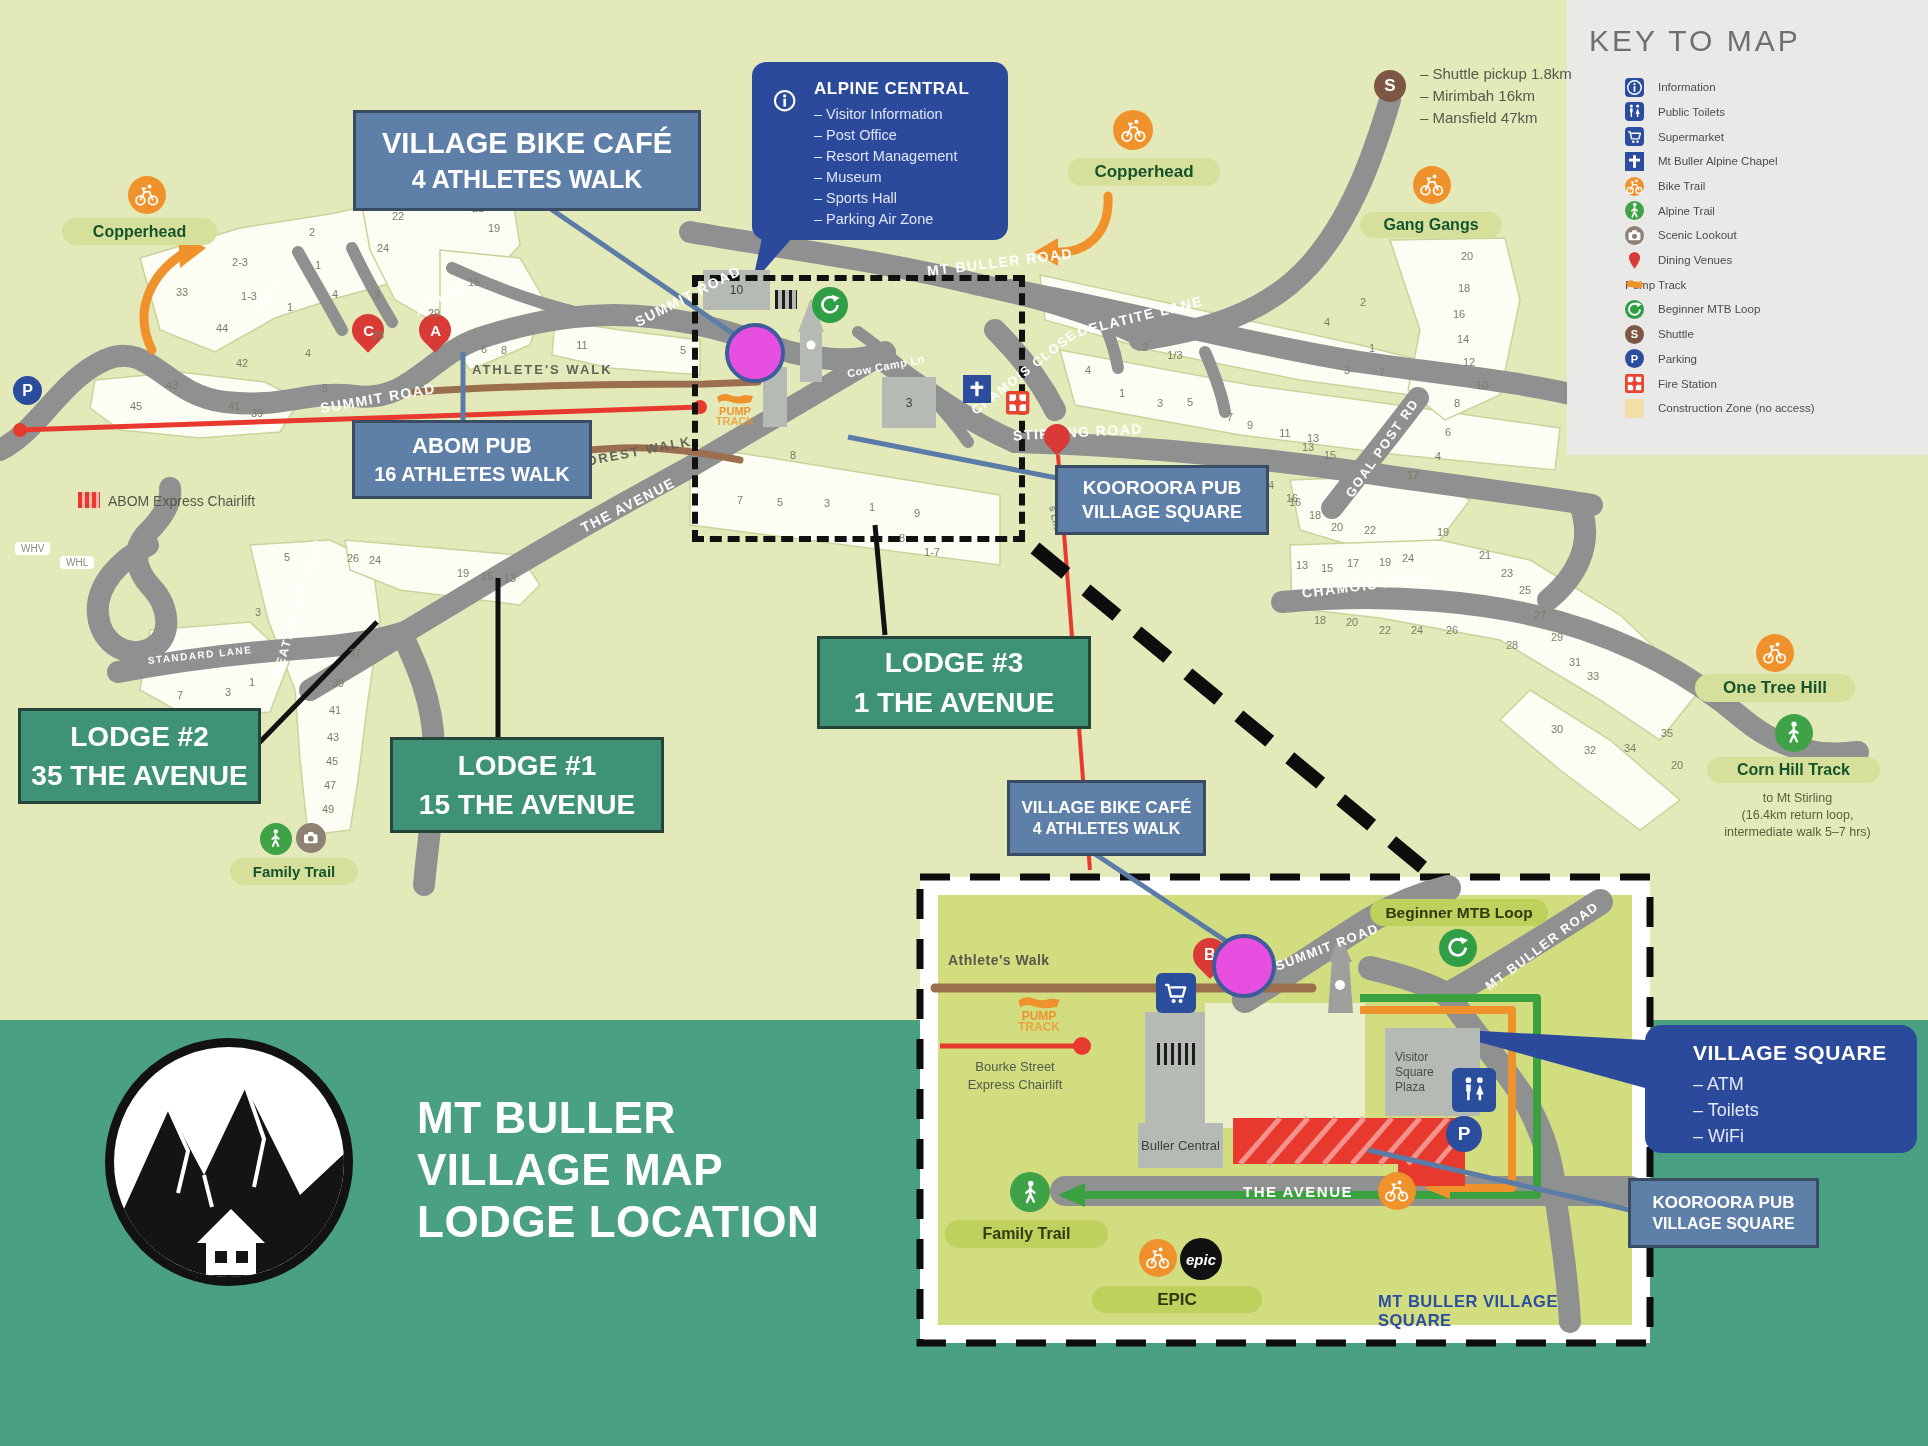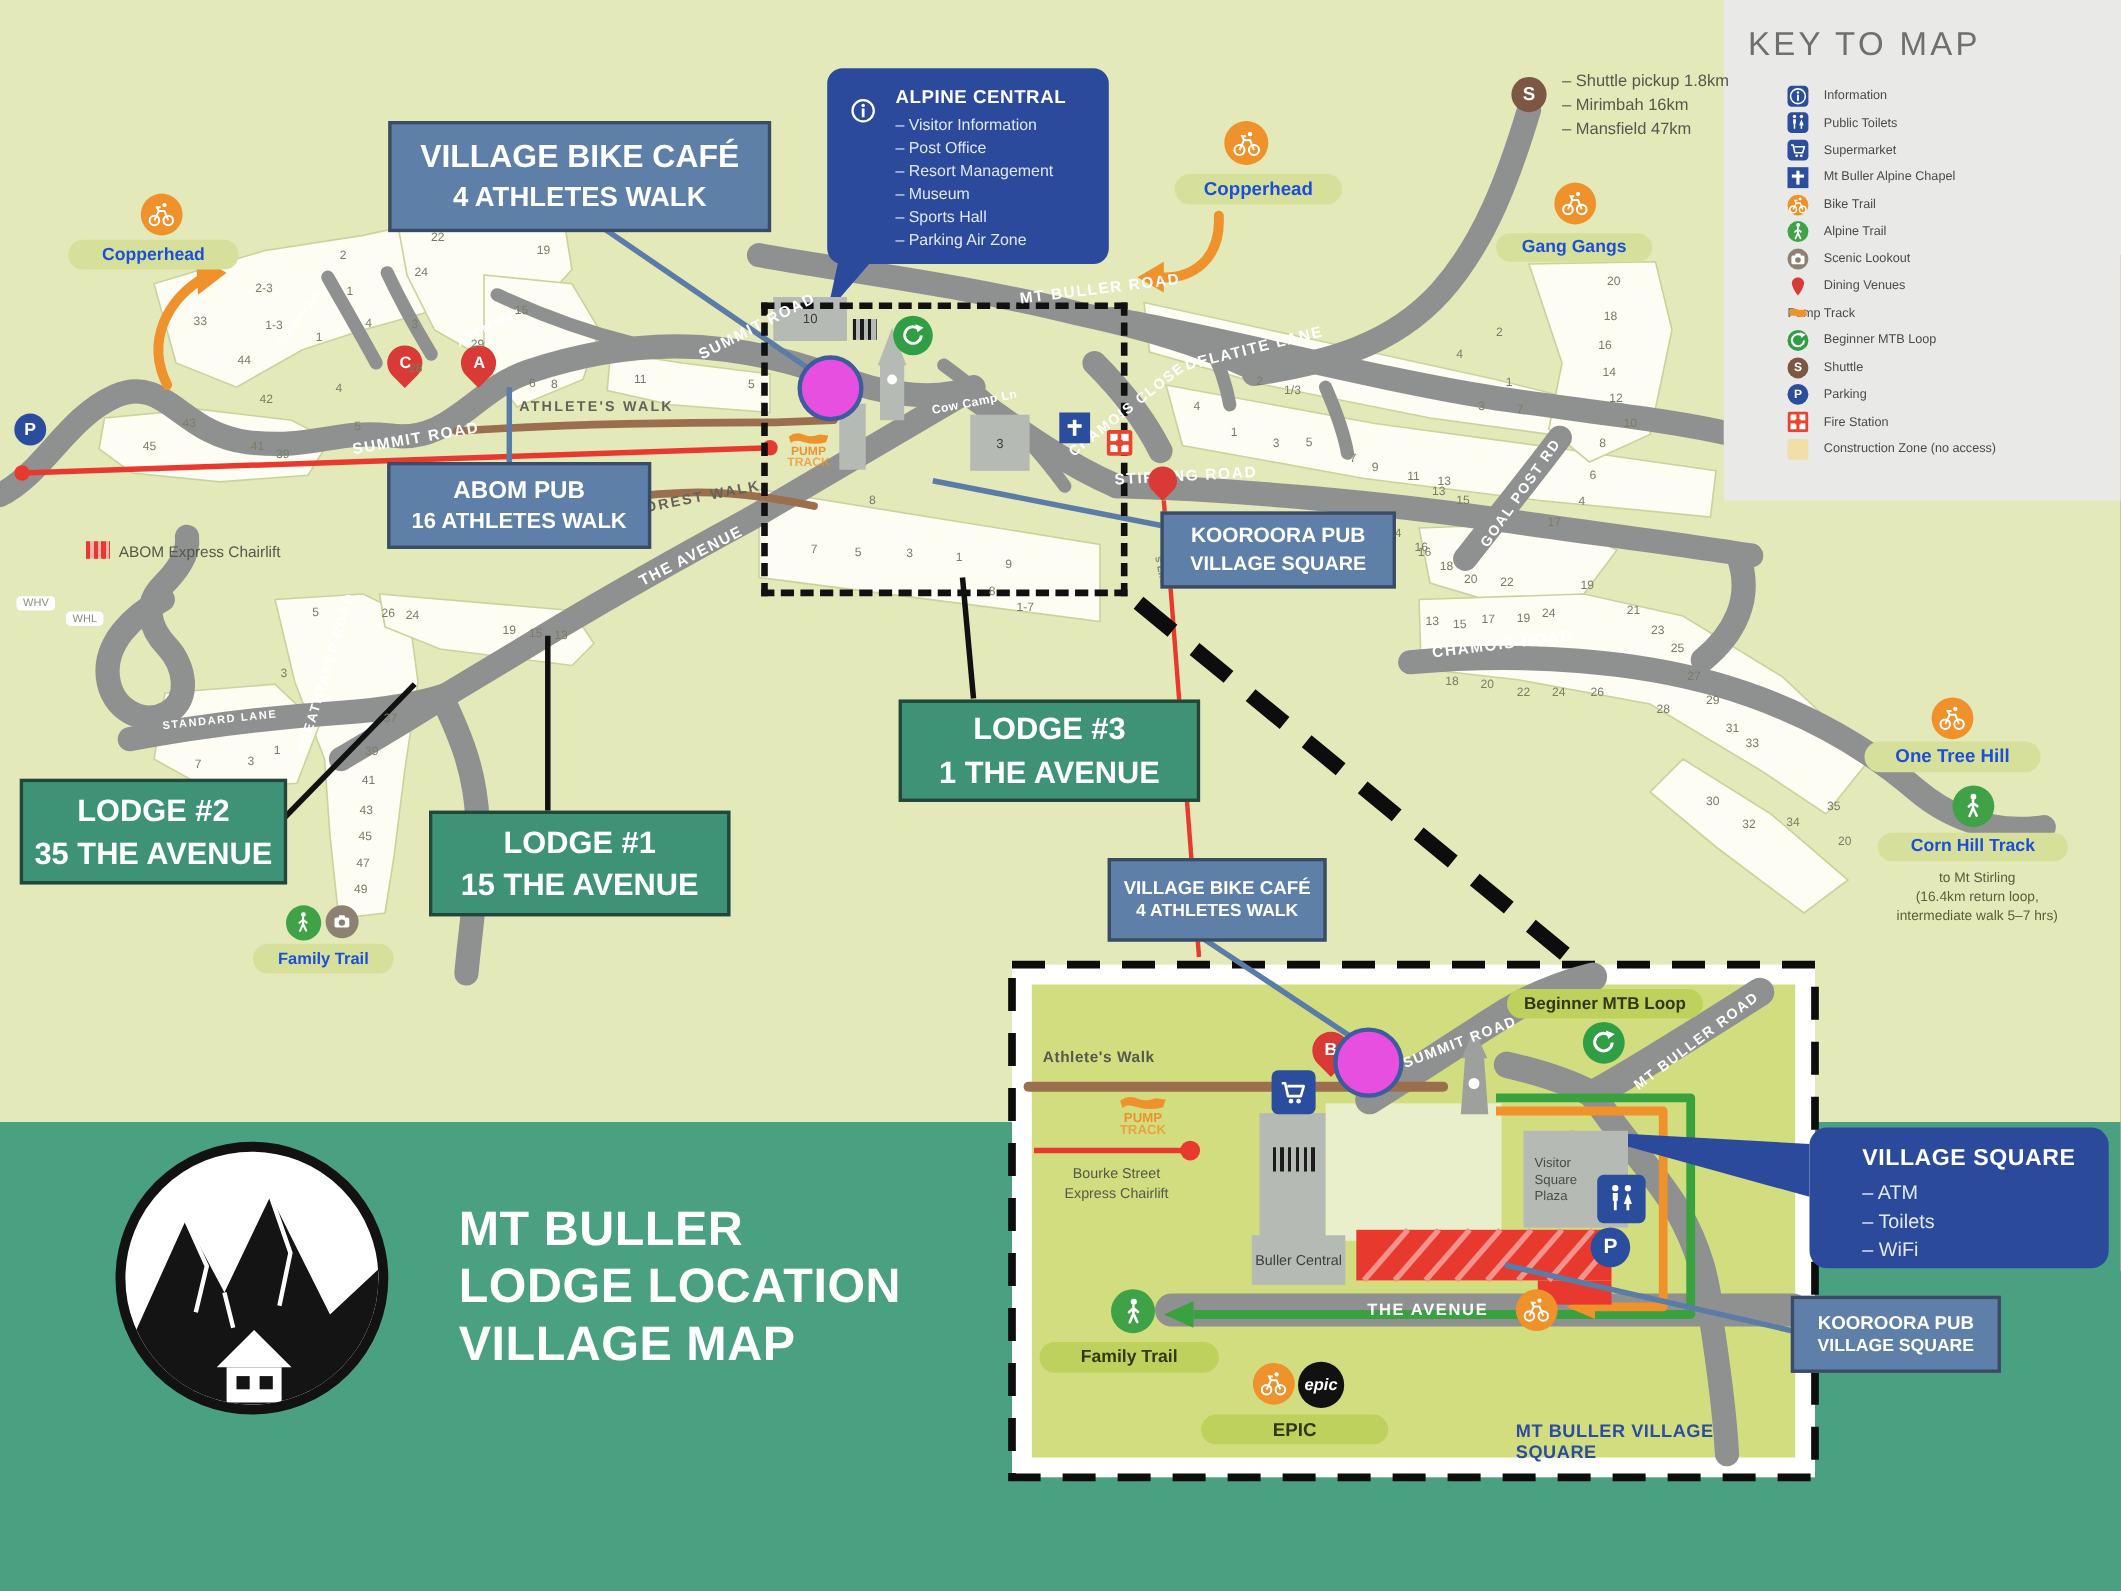--- a/index.html
+++ b/index.html
@@ -29,21 +29,21 @@
   .key-ic.shuttle{background:#7d5743;border-radius:50%;}
   .key-ic.parking{background:#2b4d9e;border-radius:50%;}
   .key-ic.fire{background:transparent;}
   .key-ic.construction{background:#f2dfa8;border-radius:2px;}
   .key-lb{font-size:11.5px;color:#4b4b4b;}
   
   .slate{position:absolute;background:#5d7fa8;border:3px solid #3a4c63;color:#fff;font-weight:bold;text-align:center;display:flex;flex-direction:column;justify-content:center;line-height:1.3;z-index:4;}
   .lodge{position:absolute;background:#3e9377;border:3px solid #23453a;color:#fff;font-weight:bold;text-align:center;display:flex;flex-direction:column;justify-content:center;font-size:28px;line-height:1.4;z-index:4;}
   .navybox{position:absolute;background:#2c4a9c;border-radius:14px;color:#fff;z-index:4;}
   
-  .pill{position:absolute;background:#d6e09a;border-radius:14px;color:#1d4ed8;font-weight:bold;display:flex;align-items:center;justify-content:center;white-space:nowrap;z-index:3;}
+  .pill{position:absolute;background:#d6e09a;border-radius:14px;color:#14532d;font-weight:bold;display:flex;align-items:center;justify-content:center;white-space:nowrap;z-index:3;}
   .pill.ins{background:#bdd15c;color:#33380f;}
   
   .rl{position:absolute;color:#fff;font-weight:bold;letter-spacing:1.5px;white-space:nowrap;font-size:14px;z-index:3;}
   .tl{position:absolute;color:#62645a;font-weight:bold;letter-spacing:2px;white-space:nowrap;z-index:3;}
   
   .cicon{position:absolute;border-radius:50%;display:flex;align-items:center;justify-content:center;color:#fff;font-weight:bold;z-index:3;}
   .cicon svg{width:72%;height:72%;}
   .sqicon{position:absolute;display:flex;align-items:center;justify-content:center;z-index:3;}
   .sqicon svg{width:78%;height:78%;}
   .pin{position:absolute;background:#d93a35;border-radius:50% 50% 50% 0;transform:rotate(-45deg);display:flex;align-items:center;justify-content:center;z-index:3;}
@@ -70,22 +70,22 @@
         <path d="M55 62 L74 104 L64 146 M132 40 L150 92 L140 140 M90 128 L98 160" stroke="#fff" stroke-width="4" fill="none"></path>
         <path d="M83 196 L117 162 L151 196 Z" fill="#fff"></path>
         <rect x="92" y="196" width="50" height="32" fill="#fff"></rect>
         <rect x="101" y="204" width="12" height="12" fill="#141414"></rect>
         <rect x="122" y="204" width="12" height="12" fill="#141414"></rect>
       </svg>
       
     </div>
     <div id="banner-title">
       <div>MT BULLER</div>
+      <div>VILLAGE MAP</div>
       <div>LODGE LOCATION</div>
-      <div>VILLAGE MAP</div>
     </div>
   </div>
 
   <svg id="vec" width="1928" height="1446" viewBox="0 0 1928 1446">
 
     <g fill="#fdfdf3" stroke="#c9d49b" stroke-width="1.5">
       <path d="M140 258 L240 228 L330 214 L395 200 L430 238 L395 282 L330 300 L275 318 L215 352 L160 330 Z"></path>
       <path d="M95 380 L180 372 L265 382 L300 400 L280 432 L200 438 L120 430 L90 408 Z"></path>
       <path d="M360 195 L450 185 L512 196 L520 245 L470 300 L430 320 L395 300 L370 250 Z"></path>
       <path d="M440 250 L520 258 L545 300 L530 345 L470 370 L440 330 Z"></path>

